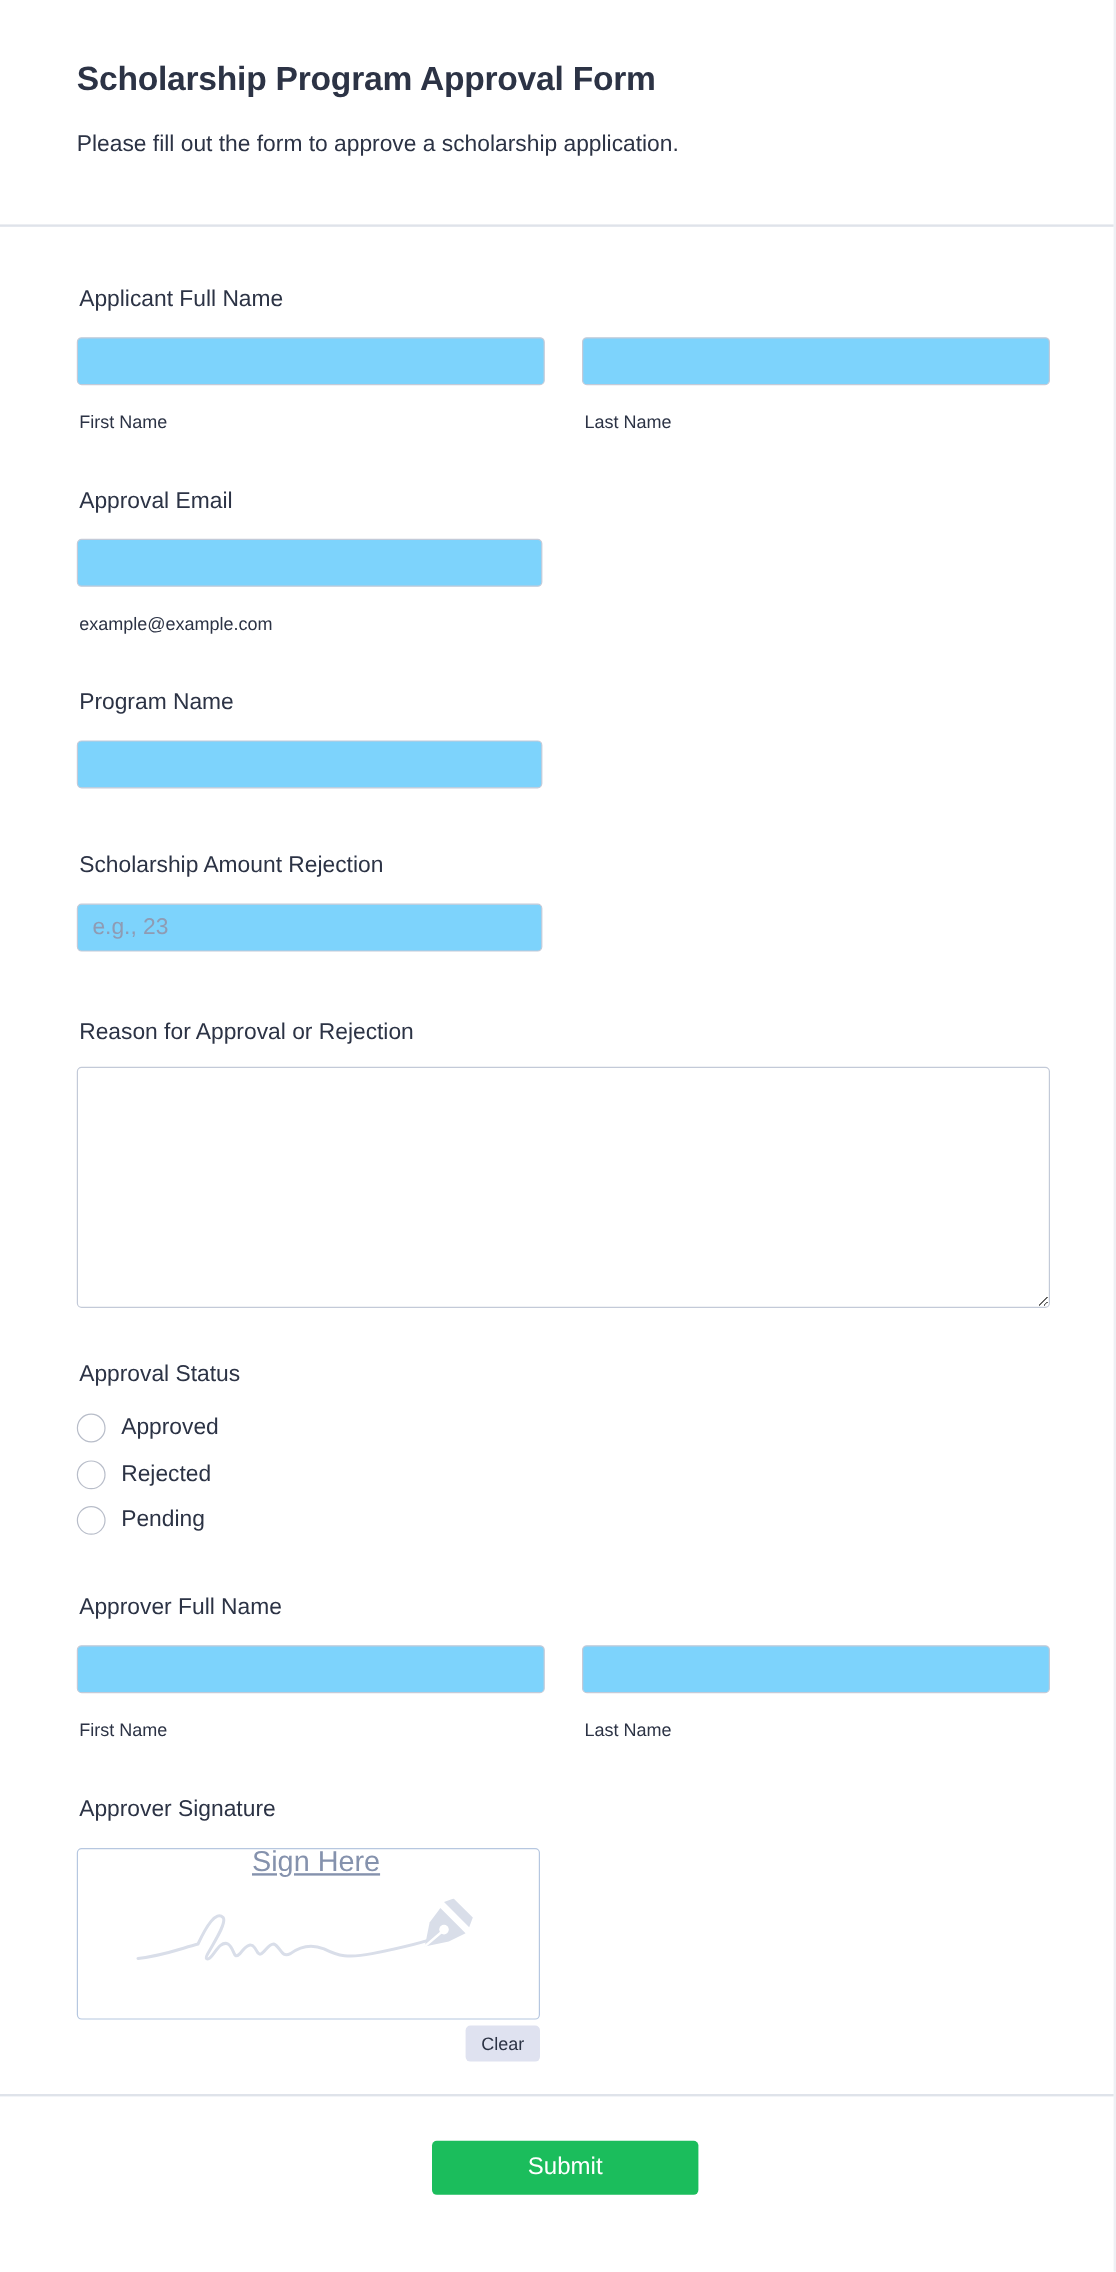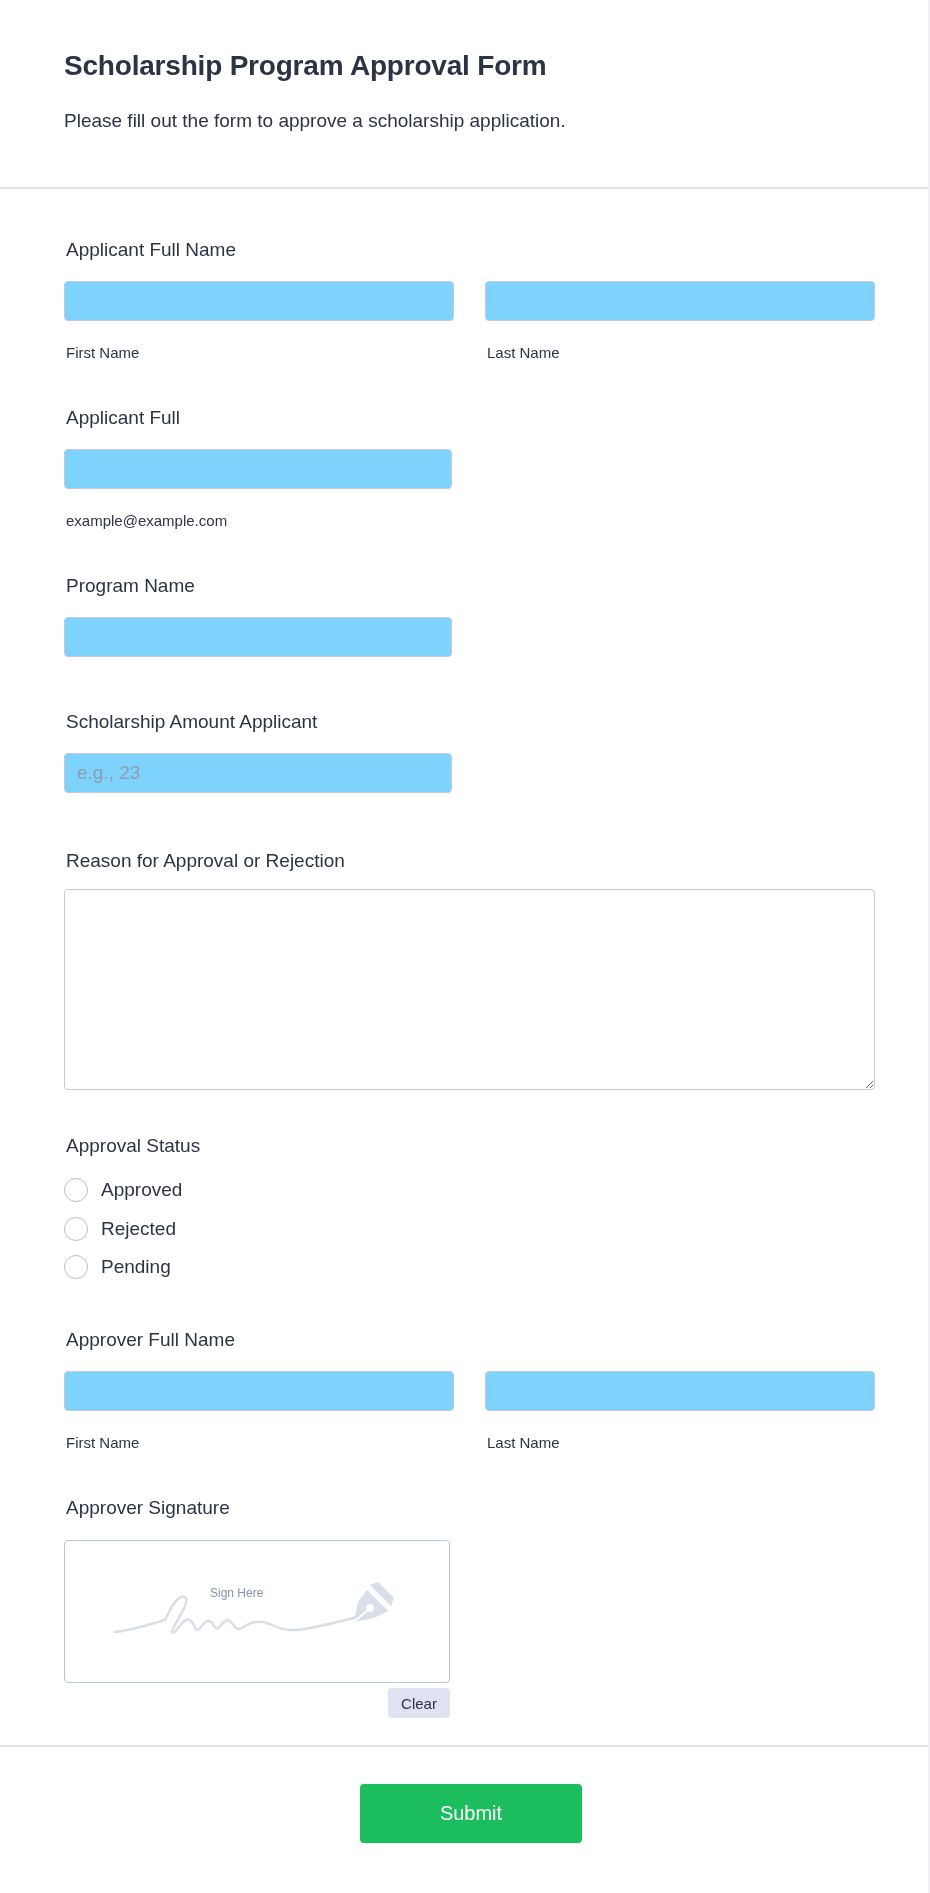--- a/index.html
+++ b/index.html
@@ -11,45 +11,45 @@
   .divider { left: 0; width: 930px; height: 2px; background: #dfe3ea; }
   .label { left: 66px; font-size: 19px; color: #2c3345; white-space: nowrap; }
   .sublabel { font-size: 15px; color: #2c3345; white-space: nowrap; }
   .input { background: #7dd3fc; border: 1.5px solid #c3cad8; border-radius: 4px; height: 40px; font-family: "Liberation Sans", sans-serif; font-size: 19px; color: #2c3345; padding: 0 12px; outline: none; }
   .input::placeholder { color: #8f9bb3; }
   .textarea { background: #fff; border: 1.5px solid #c3cad8; border-radius: 4px; resize: vertical; outline: none; font-family: "Liberation Sans", sans-serif; font-size: 17px; padding: 10px; }
   .radio-row { left: 64px; display: flex; align-items: center; height: 26px; }
   .radio { width: 24px; height: 24px; border: 1.5px solid #b8bdc9; border-radius: 50%; background: #fff; flex: none; }
   .radio-label { margin-left: 13px; font-size: 19px; color: #2c3345; }
   .sig-box { left: 64px; top: 1540px; width: 386px; height: 143px; border: 1.5px solid #b6c7e0; border-radius: 4px; background: #fff; }
-  .sig-text { left: 210px; top: 1586px; font-size: 12px; color: #8592ad; white-space: nowrap; }
+  .sig-text { left: 210px; top: 1538px; font-size: 24px; color: #8592ad; white-space: nowrap; text-decoration: underline; }
   .clear-btn { left: 388px; top: 1688px; width: 62px; height: 30px; background: #dfe2f0; border-radius: 4px; border: none; font-family: "Liberation Sans", sans-serif; font-size: 15px; color: #2c3345; display: flex; align-items: center; justify-content: center; }
-  .submit-btn { left: 360px; top: 1784px; width: 222px; height: 59px; background: #1bbd5c; border: none; border-radius: 4px; color: #ffffff; font-family: "Liberation Sans", sans-serif; font-size: 20px; display: flex; align-items: center; justify-content: center; }
+  .submit-btn { left: 360px; top: 1784px; width: 222px; height: 45px; background: #1bbd5c; border: none; border-radius: 4px; color: #ffffff; font-family: "Liberation Sans", sans-serif; font-size: 20px; display: flex; align-items: center; justify-content: center; }
 </style>
 </head>
 <body>
 
 <div class="abs title">Scholarship Program Approval Form</div>
 <div class="abs subtitle">Please fill out the form to approve a scholarship application.</div>
 <div class="abs divider" style="top:187px;"></div>
 
 <div class="abs label" style="top:239px;">Applicant Full Name</div>
 <input class="abs input" style="left: 64px; top: 281px; width: 390px;" type="text" value="">
 <input class="abs input" style="left: 485px; top: 281px; width: 390px;" type="text" value="">
 <div class="abs sublabel" style="left:66px; top:344px;">First Name</div>
 <div class="abs sublabel" style="left:487px; top:344px;">Last Name</div>
 
-<div class="abs label" style="top:407px;">Applicant Full</div>
+<div class="abs label" style="top:407px;">Approval Email</div>
 <input class="abs input" style="left: 64px; top: 449px; width: 388px;" type="email" value="">
 <div class="abs sublabel" style="left:66px; top:512px;">example@example.com</div>
 
 <div class="abs label" style="top:575px;">Program Name</div>
 <input class="abs input" style="left: 64px; top: 617px; width: 388px;" type="text" value="">
 
-<div class="abs label" style="top:711px;">Scholarship Amount Applicant</div>
+<div class="abs label" style="top:711px;">Scholarship Amount Rejection</div>
 <input class="abs input" style="left: 64px; top: 753px; width: 388px;" type="text" placeholder="e.g., 23">
 
 <div class="abs label" style="top:834px;margin-top:16px;">Reason for Approval or Rejection</div>
 <textarea class="abs textarea" style="left: 64px; top: 889px; width: 811px; height: 201px;"></textarea>
 
 <div class="abs label" style="top:1135px;">Approval Status</div>
 <div class="abs radio-row" style="top:1177px;">
   <span class="radio"></span>
   <span class="radio-label">Approved</span>
 </div>

